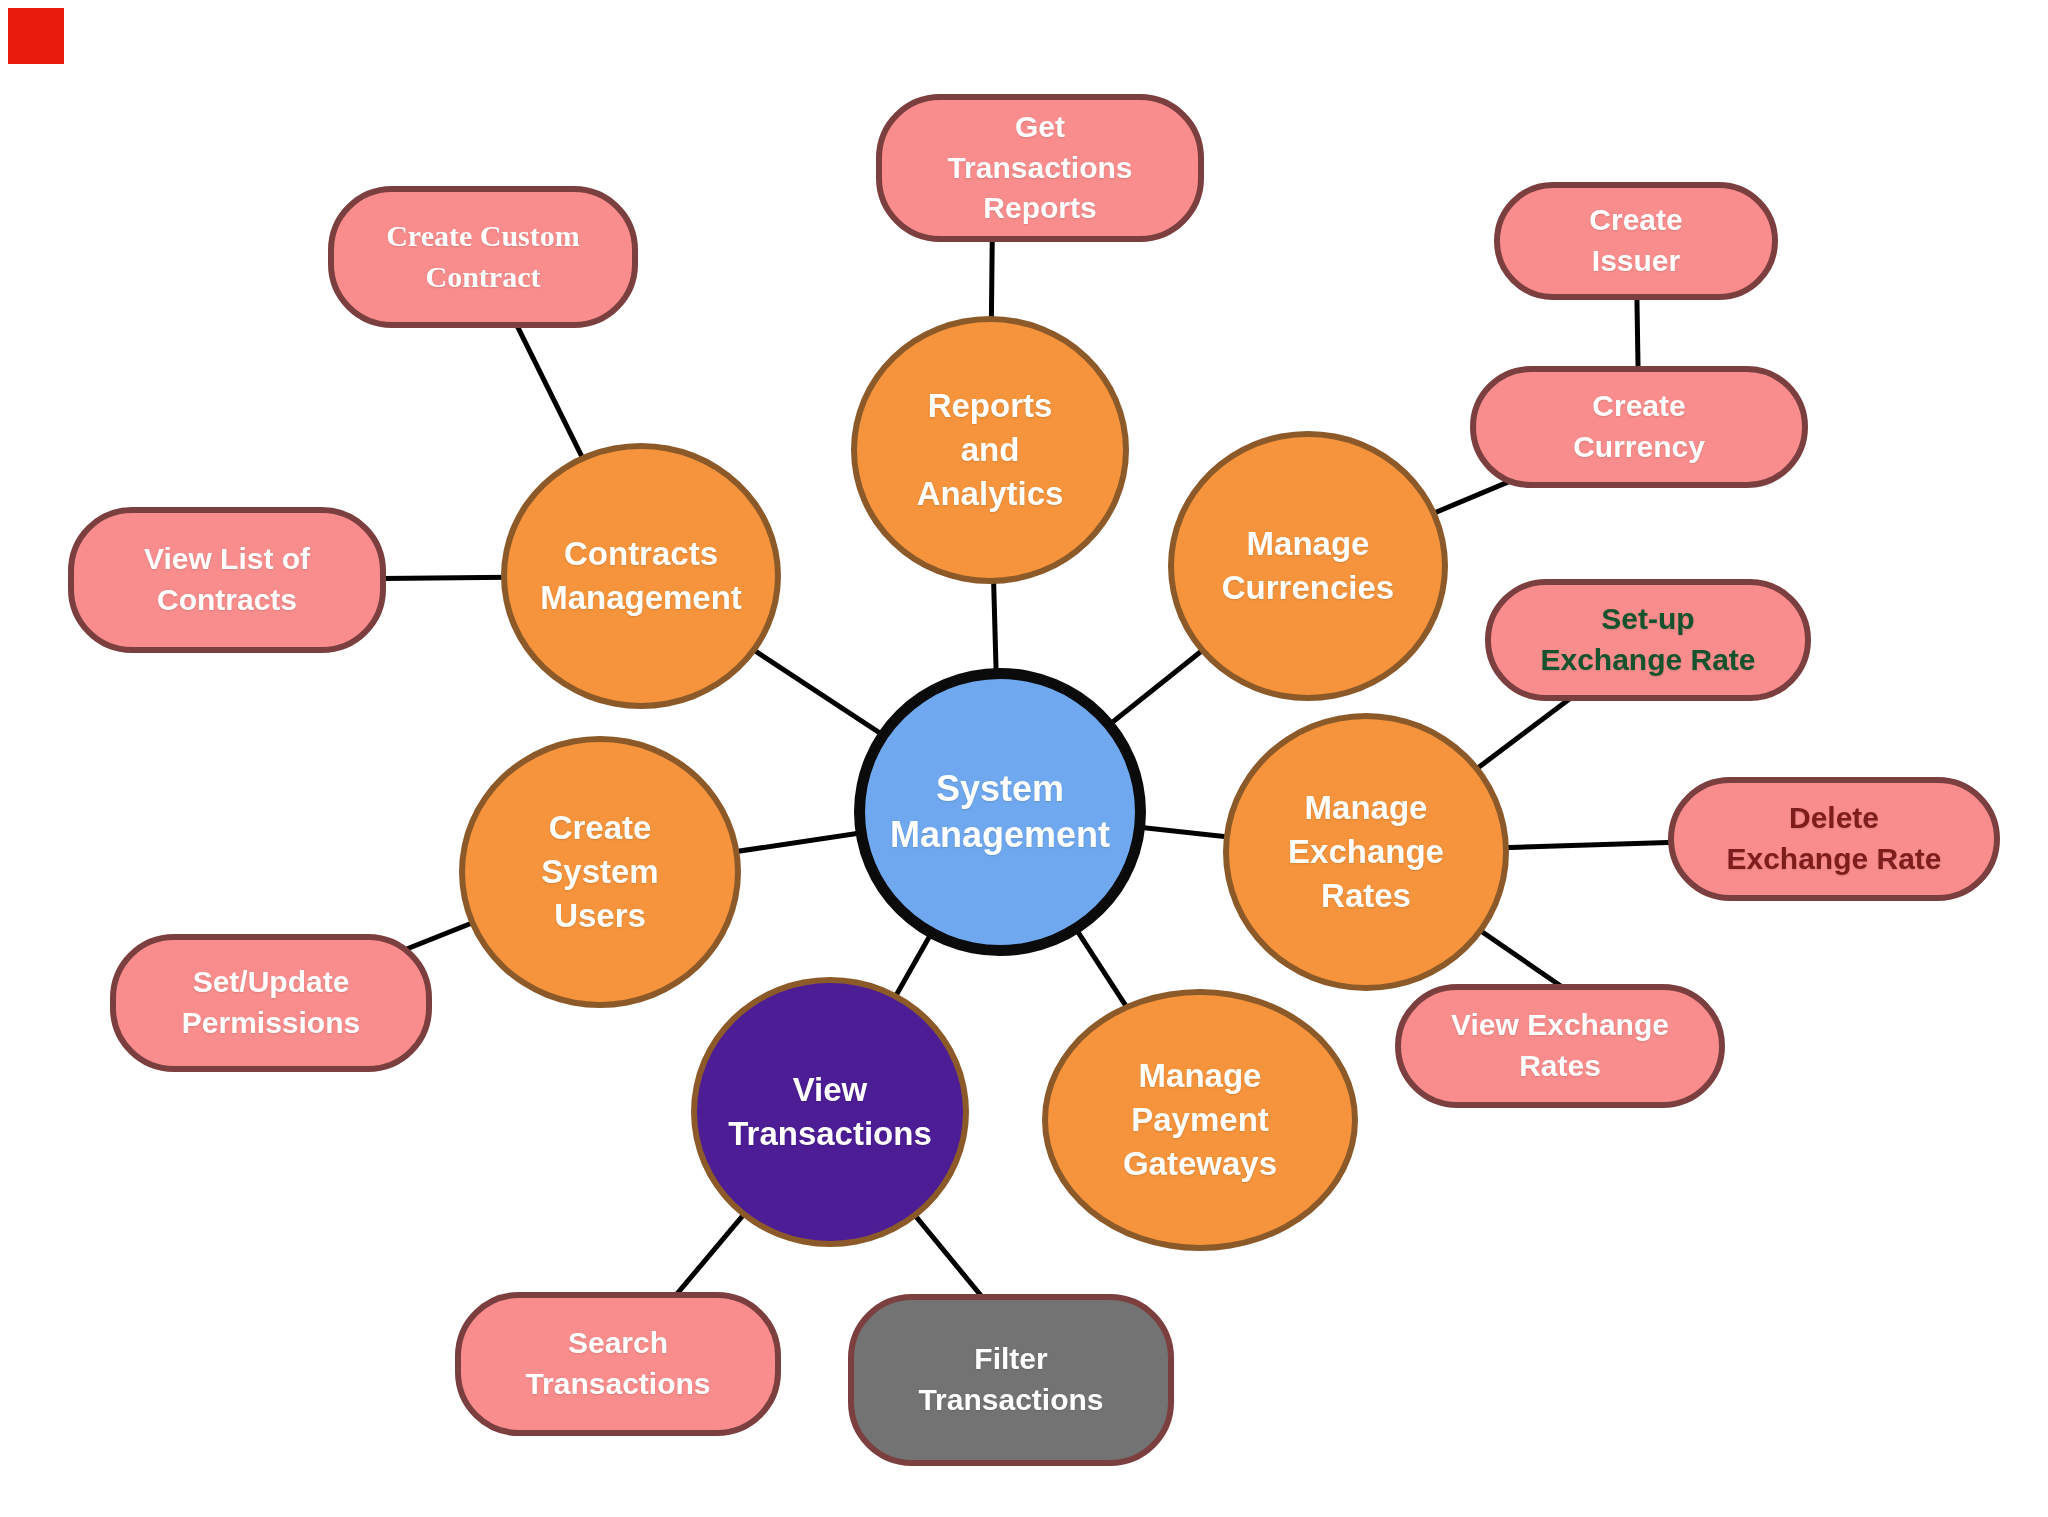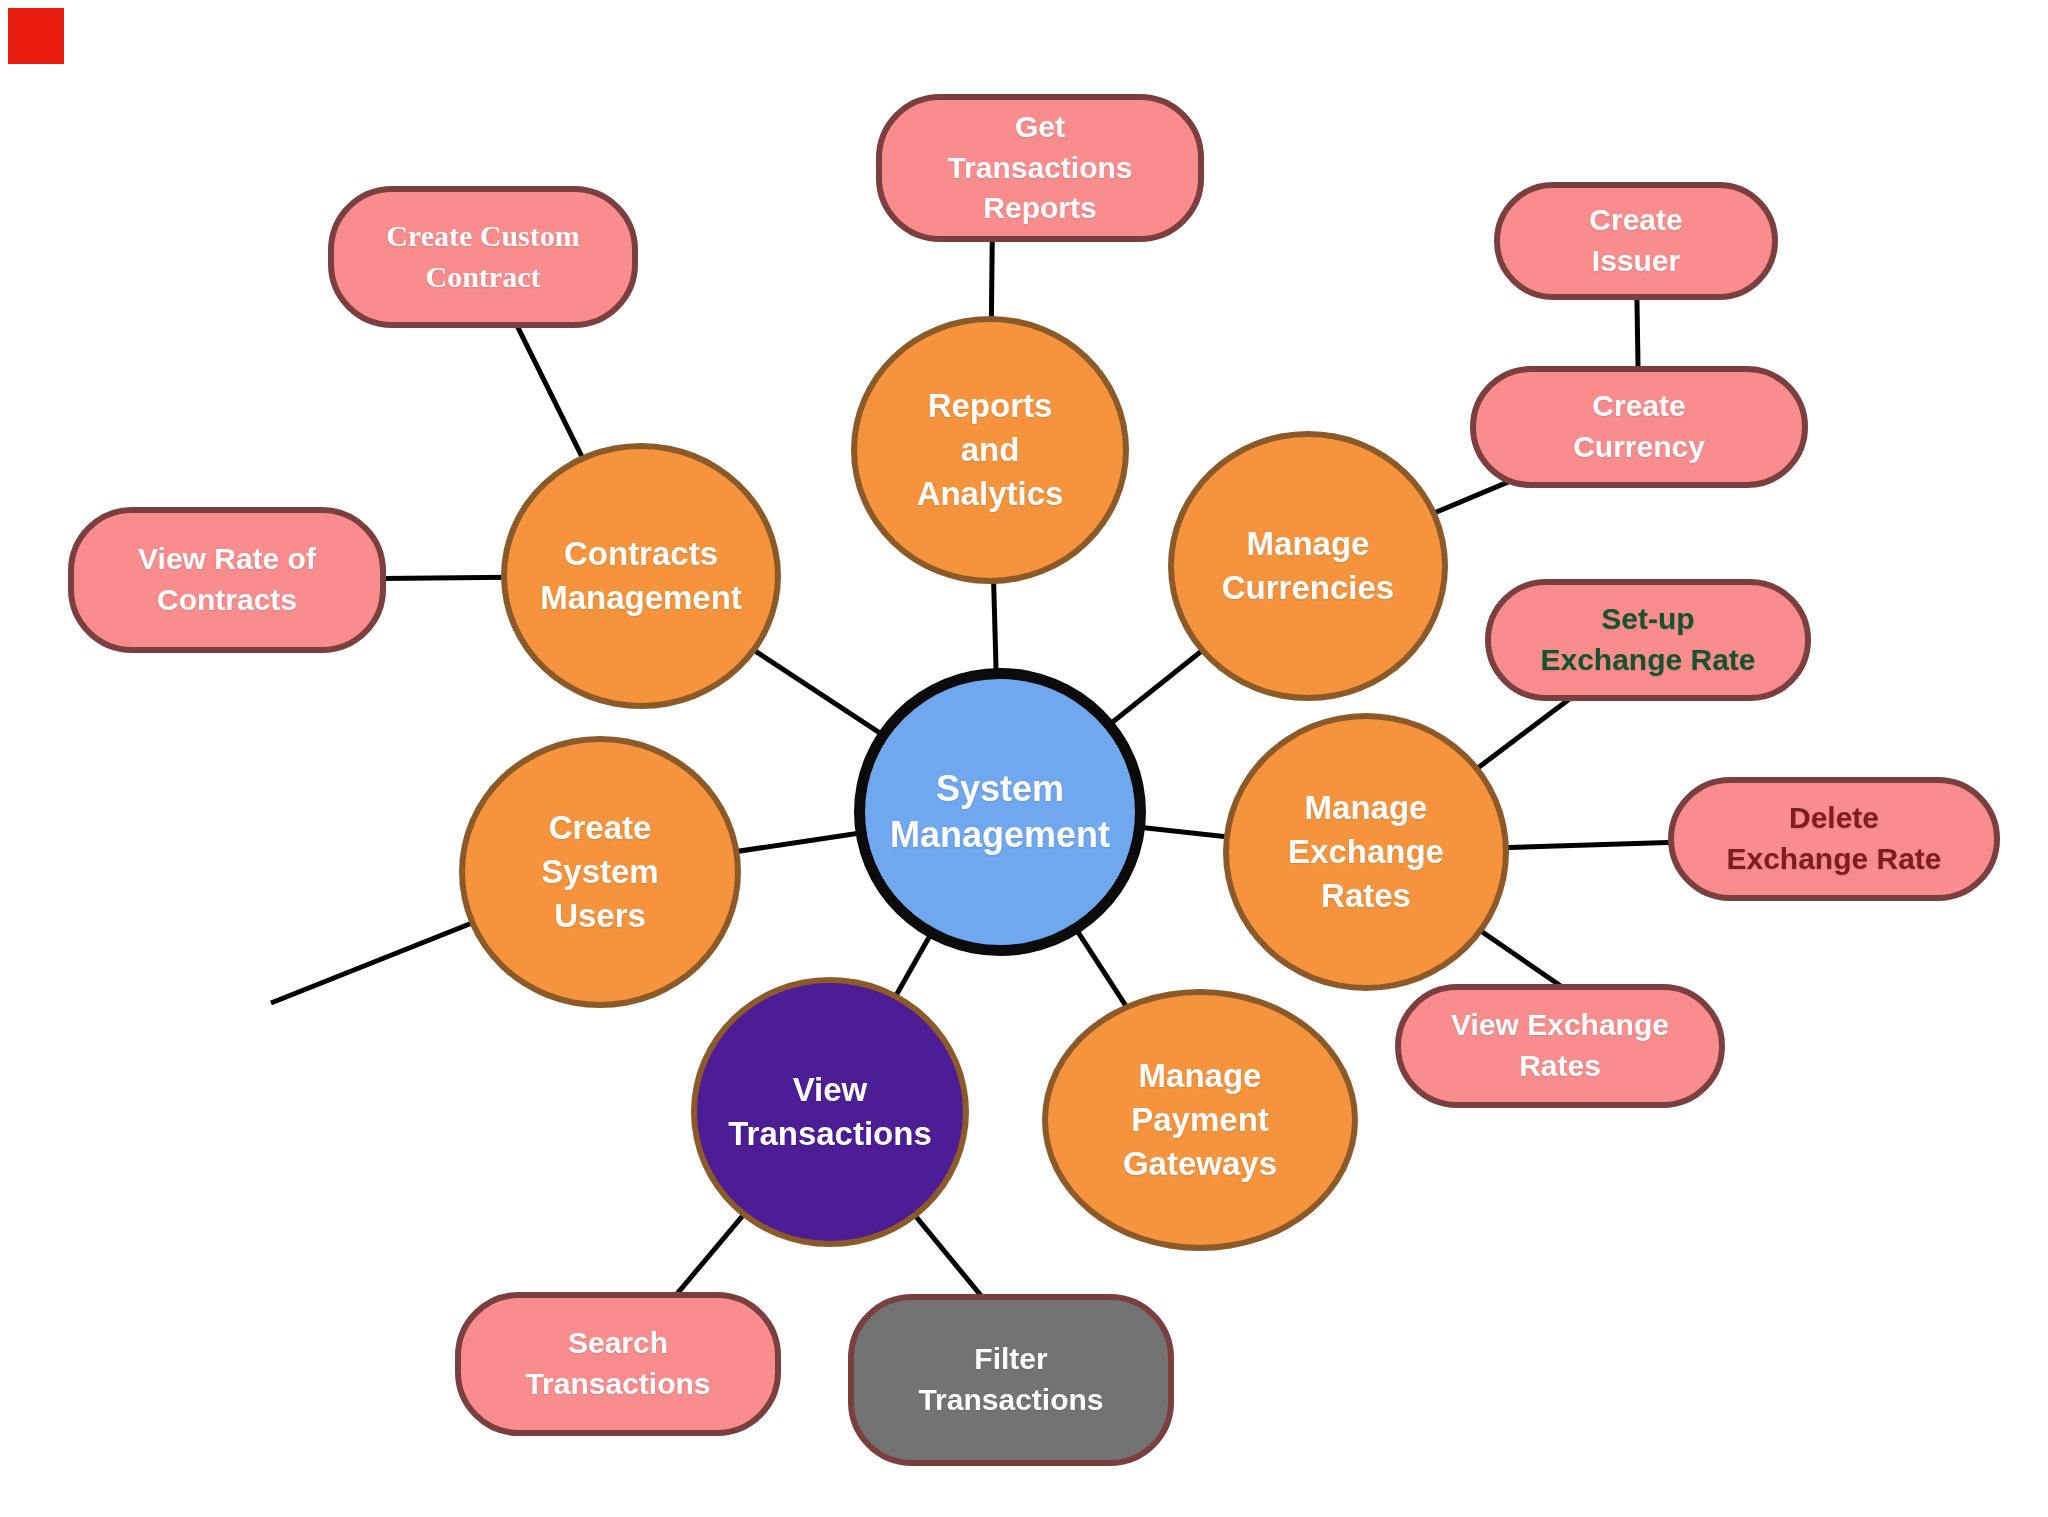--- a/index.html
+++ b/index.html
@@ -117,17 +117,19 @@
     <div class="node leaf" style="left: 1485px; top: 579px; width: 326px; height: 122px; background: rgb(249, 141, 141); border-color: rgb(124, 63, 63); color: #14532d;">Set-up
 Exchange Rate</div>
     <div class="node leaf" style="left: 1668px; top: 777px; width: 332px; height: 124px; background: rgb(249, 141, 141); border-color: rgb(124, 63, 63); color: #7f1d1d;">Delete
 Exchange Rate</div>
     <div class="node leaf" style="left: 1395px; top: 984px; width: 330px; height: 124px; background: rgb(249, 141, 141); border-color: rgb(124, 63, 63); color: rgb(255, 255, 255);">View Exchange
 Rates</div>
     <div class="node leaf" style="left: 848px; top: 1294px; width: 326px; height: 172px; background: #737373; border-color: rgb(124, 63, 63); color: rgb(255, 255, 255);">Filter
 Transactions</div>
     <div class="node leaf" style="left: 455px; top: 1292px; width: 326px; height: 144px; background: rgb(249, 141, 141); border-color: rgb(124, 63, 63); color: rgb(255, 255, 255);">Search
 Transactions</div>
-    <div class="node leaf" style="left: 68px; top: 507px; width: 318px; height: 146px; background: rgb(249, 141, 141); border-color: rgb(124, 63, 63); color: rgb(255, 255, 255);">View Rate of
+    <div class="node leaf" style="left: 110px; top: 934px; width: 322px; height: 138px; background: rgb(249, 141, 141); border-color: rgb(124, 63, 63); color: rgb(255, 255, 255);">Set/Update
+Permissions</div>
+    <div class="node leaf" style="left: 68px; top: 507px; width: 318px; height: 146px; background: rgb(249, 141, 141); border-color: rgb(124, 63, 63); color: rgb(255, 255, 255);">View List of
 Contracts</div>
     <div class="node leaf" style="left: 328px; top: 186px; width: 310px; height: 142px; background: rgb(249, 141, 141); border-color: rgb(124, 63, 63); color: rgb(255, 255, 255); font-family: Liberation Serif, serif;">Create Custom
 Contract</div>
   </div>
 
 </body></html>

